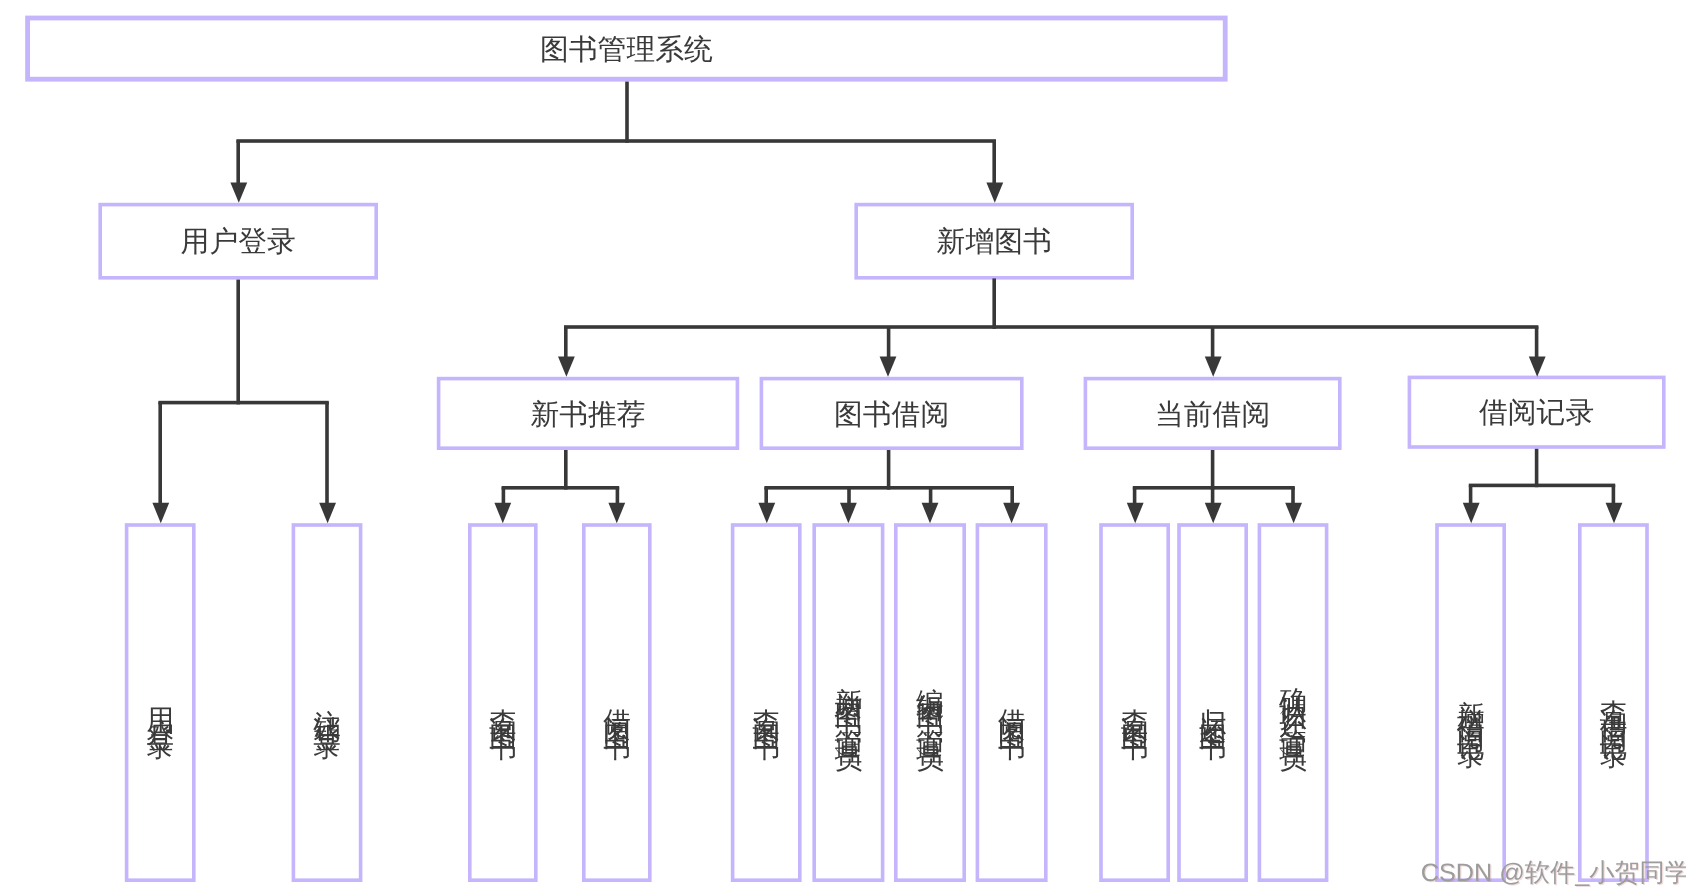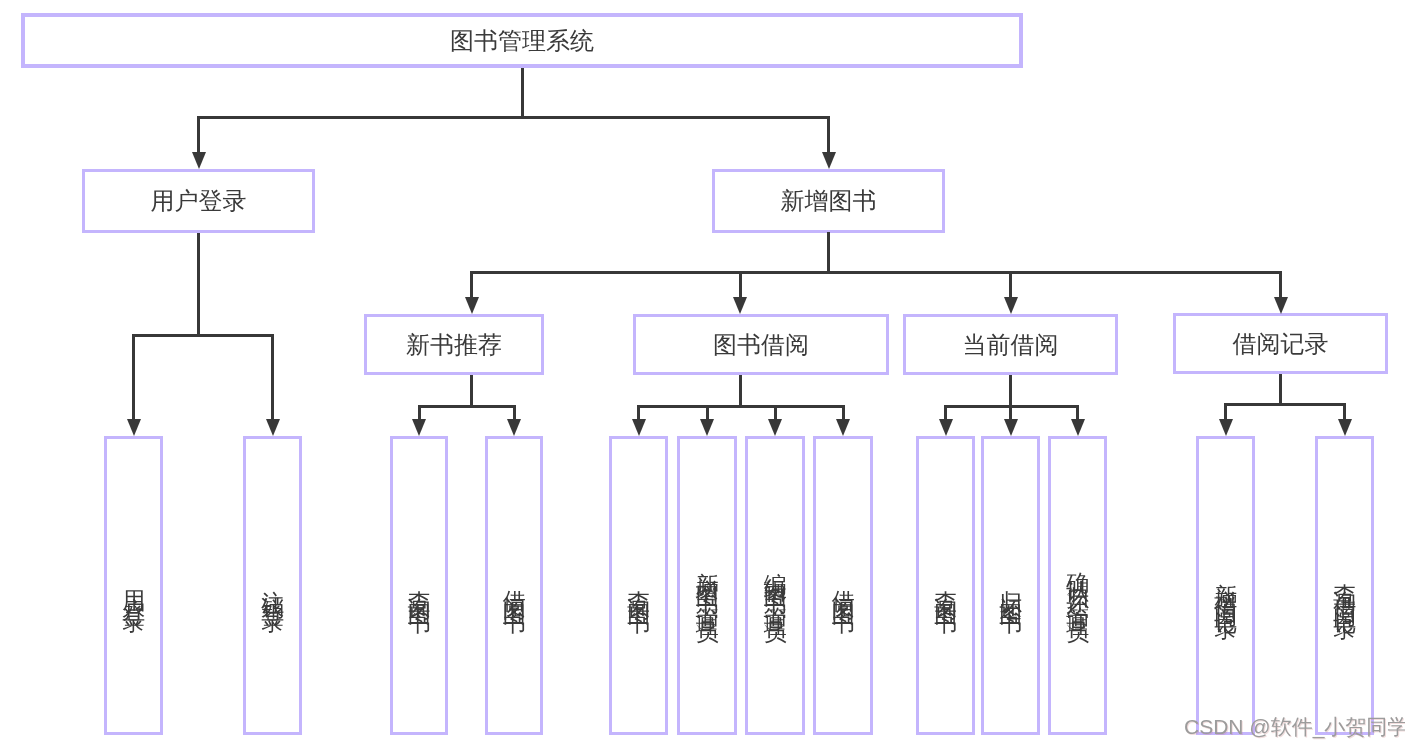--- a/index.html
+++ b/index.html
@@ -64,24 +64,24 @@
     <span class="hlabel">图书管理系统</span>
   </div>
 
   <div class="box" style="left:82px;top:169px;width:233px;height:64px;">
     <span class="hlabel">用户登录</span>
   </div>
   <div class="box" style="left:712px;top:169px;width:233px;height:64px;">
     <span class="hlabel">新增图书</span>
   </div>
 
-  <div class="box" style="left:364px;top:314px;width:180px;height:61px;">
+  <div class="box" style="left:364px;top:314px;width:252px;height:61px;">
     <span class="hlabel">新书推荐</span>
   </div>
-  <div class="box" style="left:633px;top:314px;width:256px;height:61px;">
+  <div class="box" style="left:633px;top:314px;width:220px;height:61px;">
     <span class="hlabel">图书借阅</span>
   </div>
   <div class="box" style="left:1173px;top:313px;width:215px;height:61px;">
     <span class="hlabel">借阅记录</span>
   </div>
   <div class="box" style="left:903px;top:314px;width:215px;height:61px;">
     <span class="hlabel">当前借阅</span>
   </div>
 
   <div class="box" style="left:104px;top:436px;width:59px;height:299px;">

